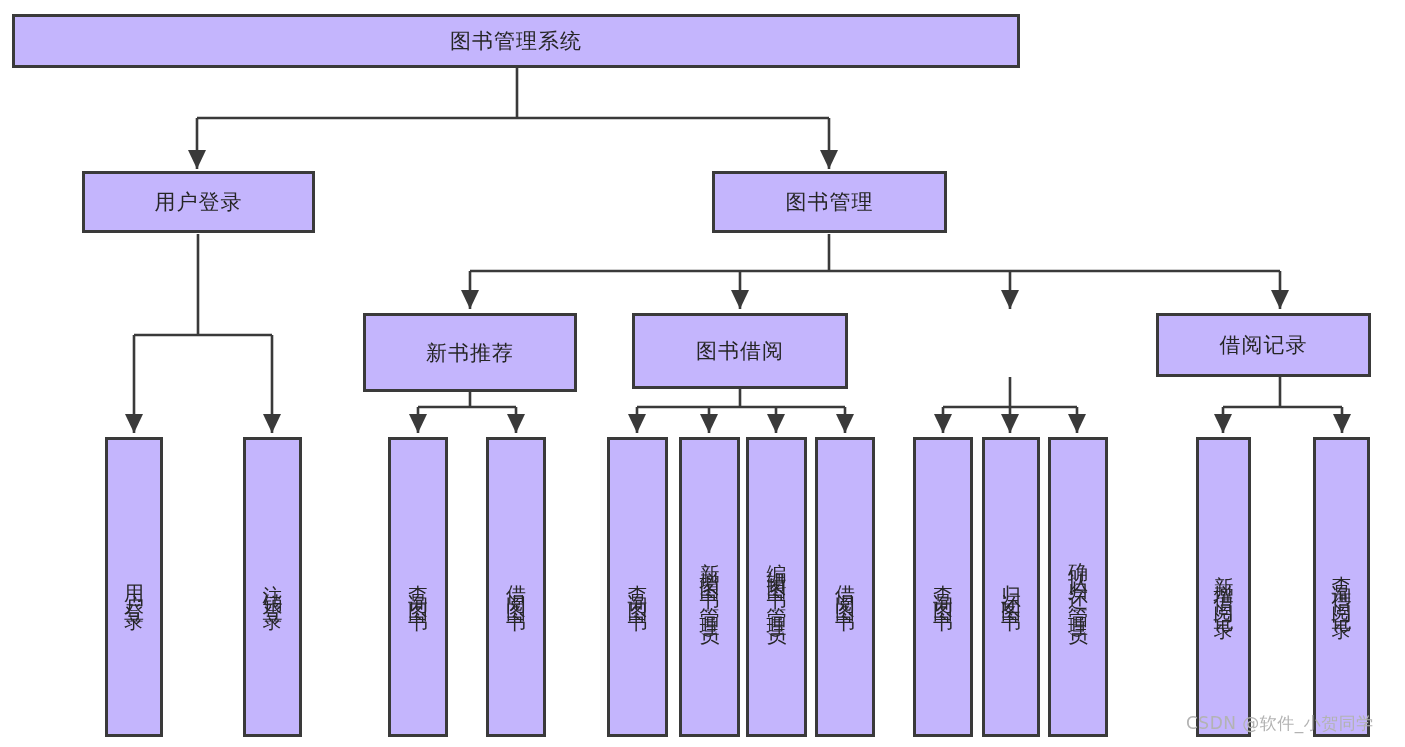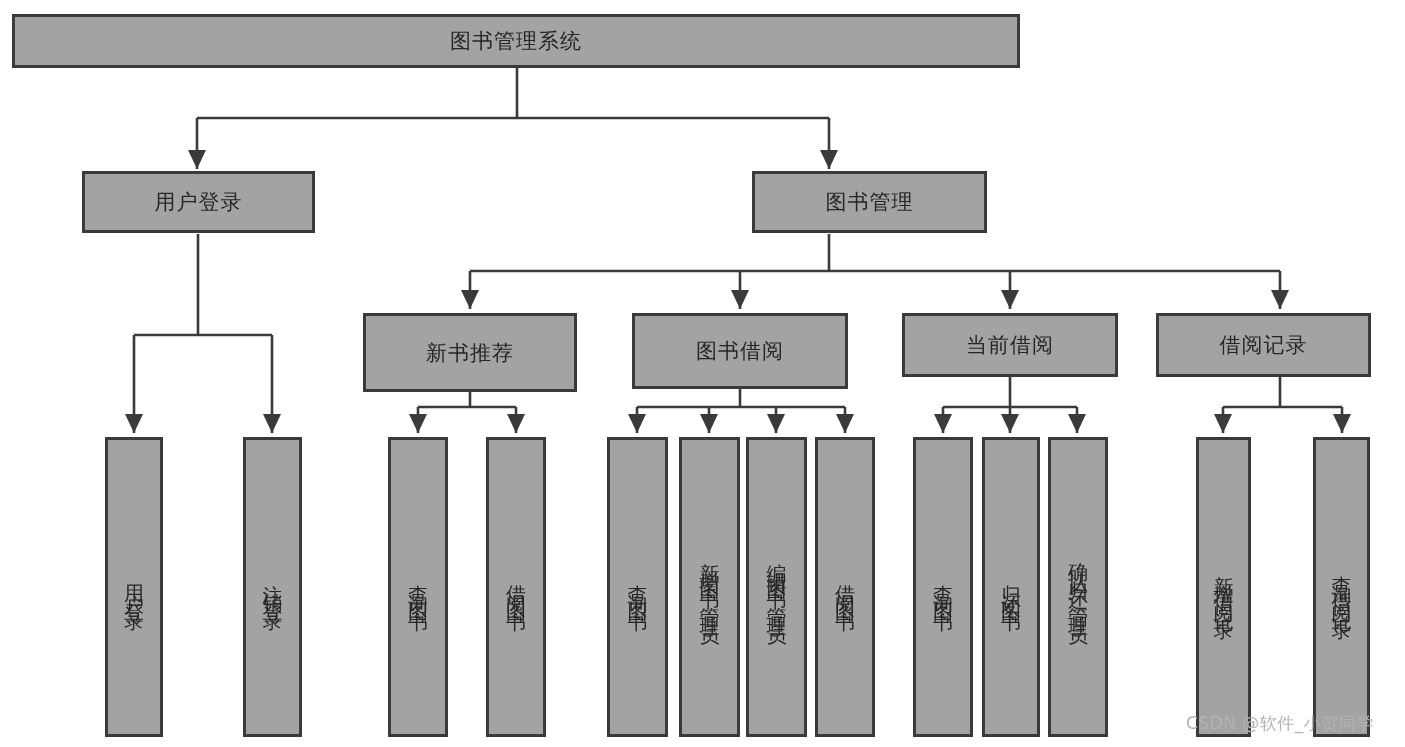--- a/index.html
+++ b/index.html
@@ -12,21 +12,21 @@
     font-family: "DejaVu Sans", "Liberation Sans", sans-serif;
   }
   .connectors {
     position: absolute;
     left: 0; top: 0;
     width: 1405px; height: 747px;
   }
   .node {
     position: absolute;
     box-sizing: border-box;
-    background: #a3a3a3;
+    background: #c4b5fd;
     border: 3px solid #3a3a3a;
     display: flex;
     align-items: center;
     justify-content: center;
     z-index: 2;
   }
   .h-text {
     font-size: 21px;
     color: #262626;
     letter-spacing: 1px;
@@ -95,32 +95,29 @@
     </g>
   </svg>
 
   <div class="node" style="left:12px; top:14px; width:1008px; height:54px;">
     <span class="h-text">图书管理系统</span>
   </div>
 
   <div class="node" style="left:82px; top:171px; width:233px; height:62px;">
     <span class="h-text">用户登录</span>
   </div>
-  <div class="node" style="left:712px; top:171px; width:235px; height:62px;margin-left:40px;">
+  <div class="node" style="left:712px; top:171px; width:235px; height:62px;">
     <span class="h-text">图书管理</span>
   </div>
 
   <div class="node" style="left:363px; top:313px; width:214px; height:79px;">
     <span class="h-text">新书推荐</span>
   </div>
   <div class="node" style="left:632px; top:313px; width:216px; height:76px;">
     <span class="h-text">图书借阅</span>
-  </div>
-  <div class="node" style="left:902px; top:313px; width:216px; height:64px;">
-    <span class="h-text">当前借阅</span>
   </div>
   <div class="node" style="left:1156px; top:313px; width:215px; height:64px;text-align:center;">
     <span class="h-text">借阅记录</span>
   </div>
 
   <div class="node" style="left:105px; top:437px; width:58px; height:300px;">
     <span class="v-text">用户登录</span>
   </div>
   <div class="node" style="left:243px; top:437px; width:59px; height:300px;">
     <span class="v-text">注销登录</span>

